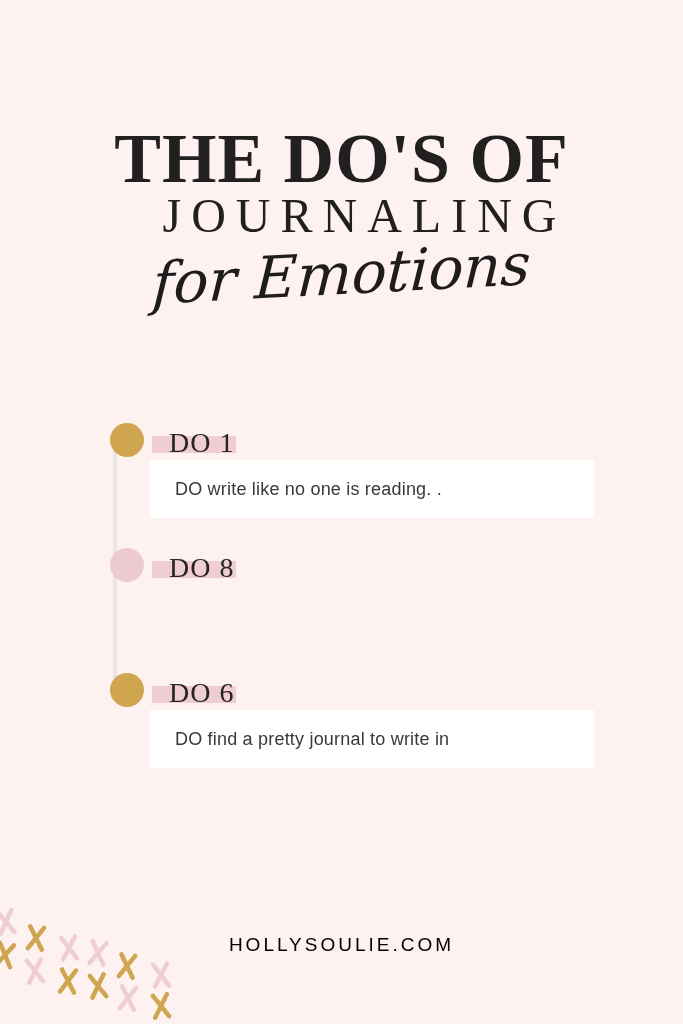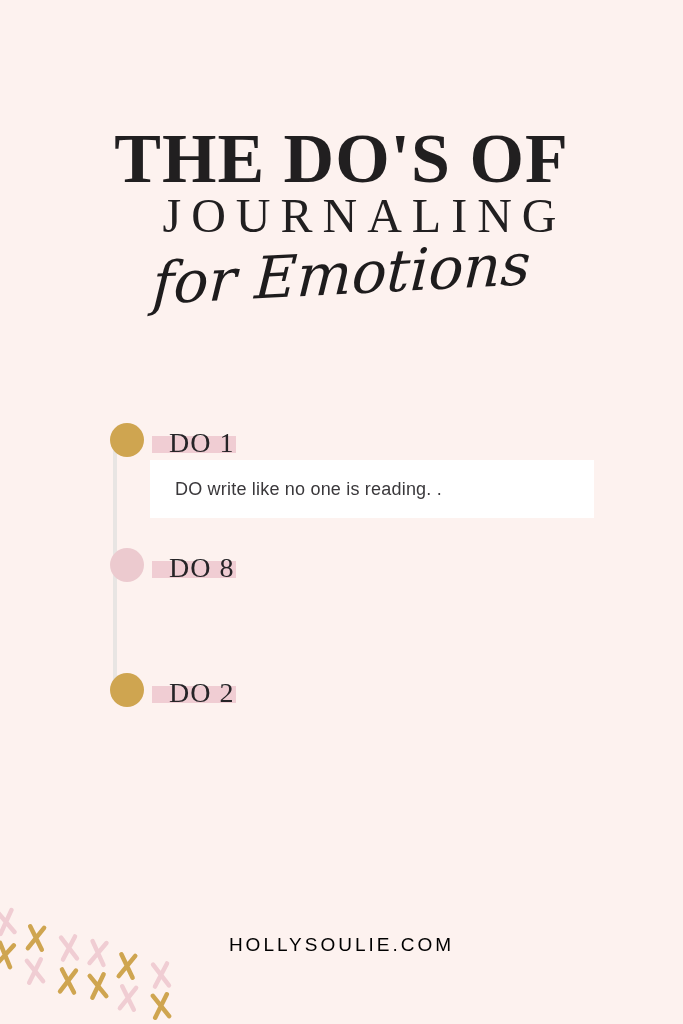--- a/index.html
+++ b/index.html
@@ -97,21 +97,24 @@
 
   <div class="row row-1">
     <span class="dot" style="background: rgb(236, 202, 207);"></span>
     <span class="bar"></span>
     <span class="row-label">DO 8</span>
   </div>
 
   <div class="row row-2">
     <span class="dot" style="background: rgb(207, 165, 80);"></span>
     <span class="bar"></span>
-    <span class="row-label">DO 2</span>
+    <span class="row-label">DO 6</span>
+    <div class="card">
+      <span class="card-text">DO find a pretty journal to write in</span>
+    </div>
   </div>
 
   <div class="footer">HOLLYSOULIE.COM</div>
 
   <div class="x-pattern">
       <svg class="xm" style="left:-8px;top:907px;transform:rotate(-8deg)" width="28" height="30" viewBox="0 0 28 30">
         <path d="M7 4 L21 26 M21 4 L7 26" stroke="#f0cdd3" stroke-width="4.5" stroke-linecap="round" fill="none"></path>
       </svg>
       <svg class="xm" style="left:22px;top:923px;transform:rotate(6deg)" width="28" height="30" viewBox="0 0 28 30">
         <path d="M7 4 L21 26 M21 4 L7 26" stroke="#cfa550" stroke-width="4.5" stroke-linecap="round" fill="none"></path>

